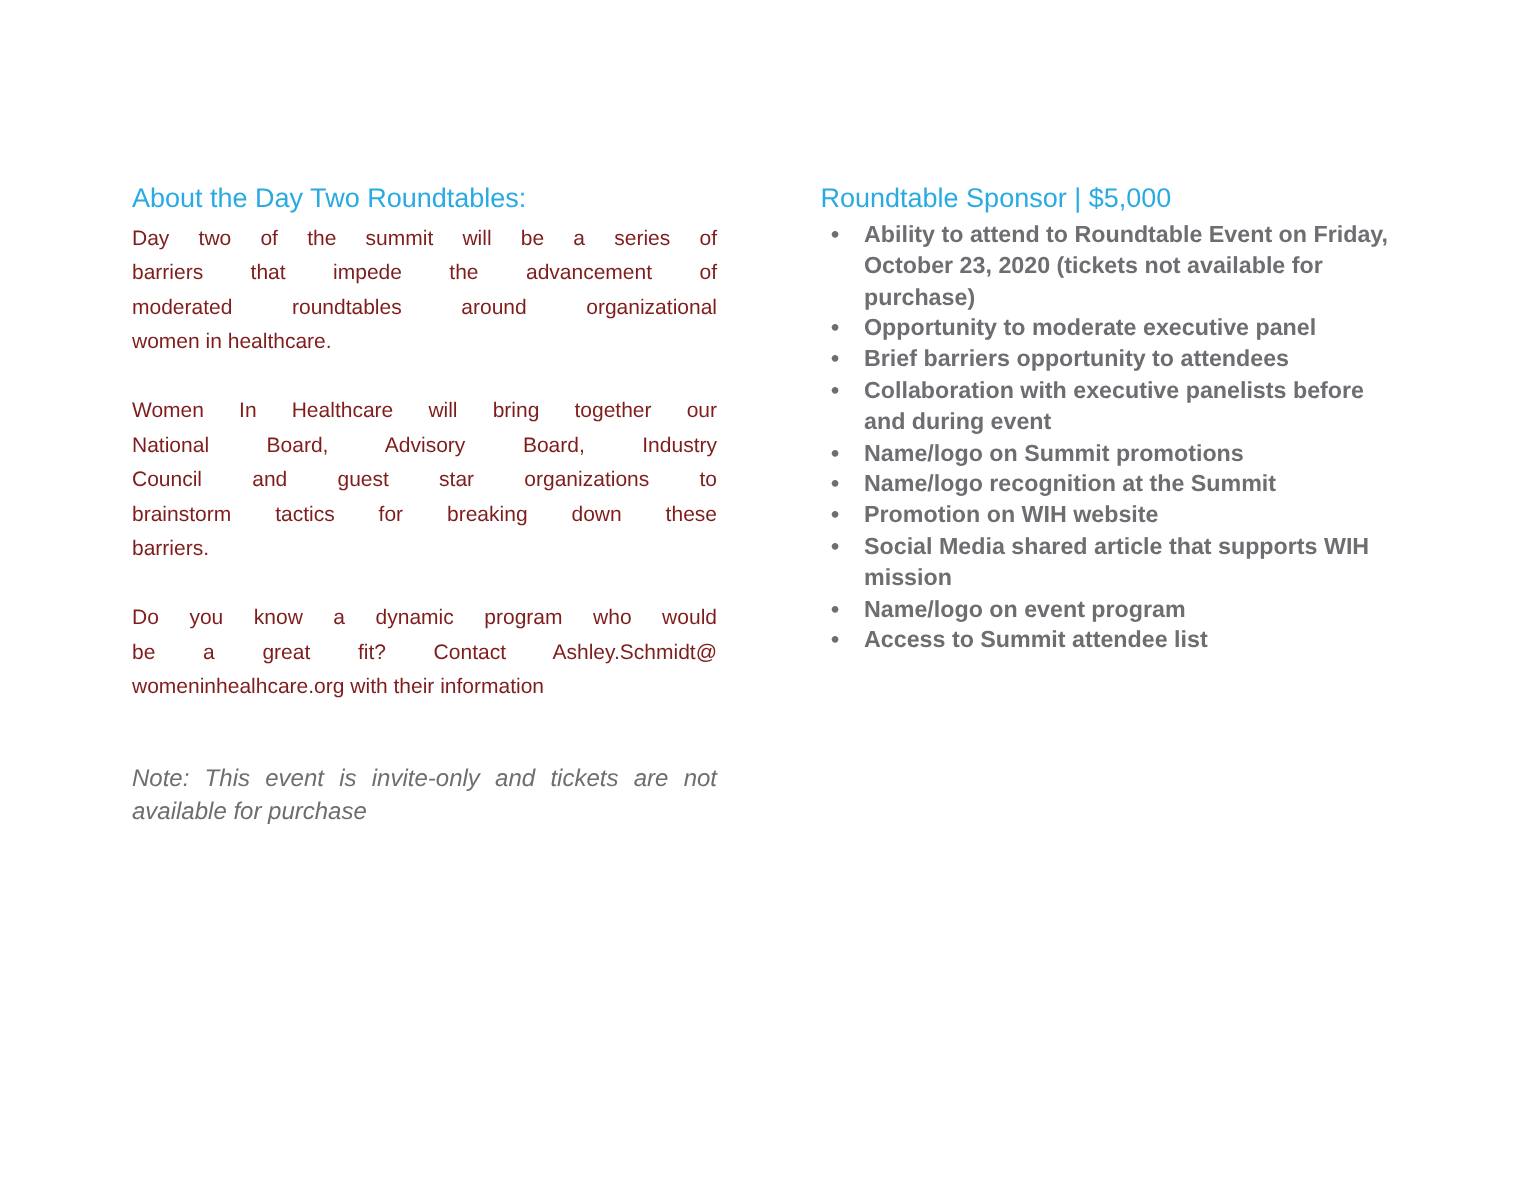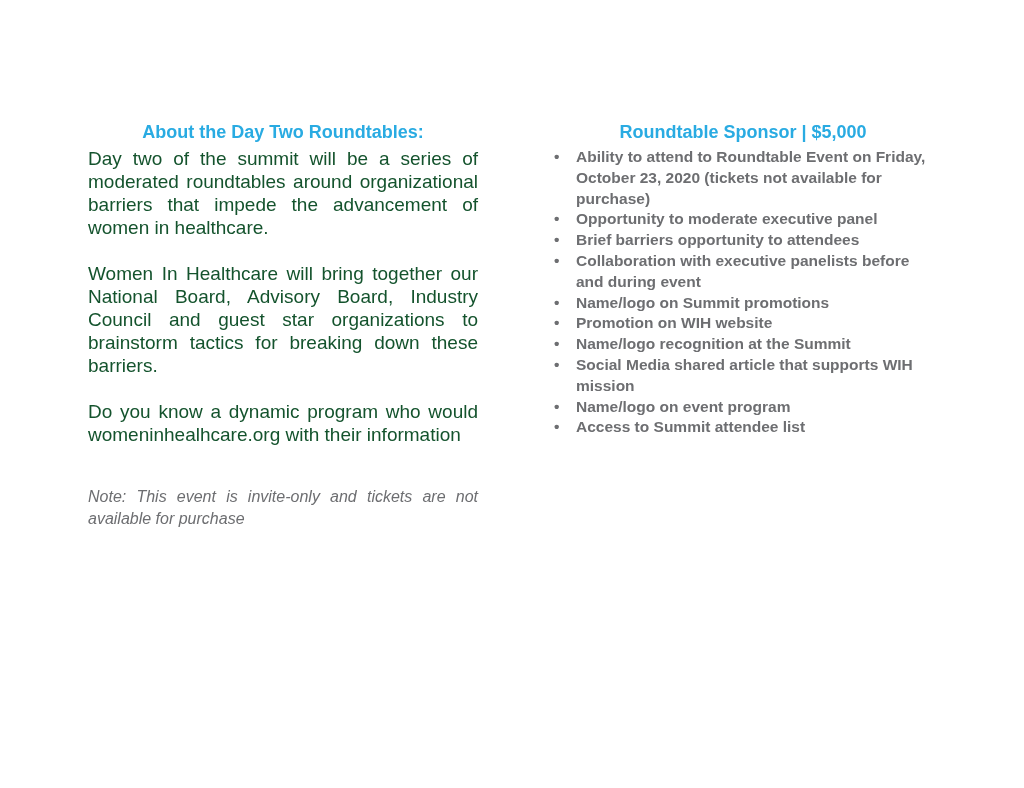--- a/index.html
+++ b/index.html
@@ -24,28 +24,27 @@
     width: 390px;
   }
   .col-right {
     left: 547px;
     width: 392px;
   }
   .section-heading {
     margin: 0 0 4px 0;
     color: #29abe2;
     font-size: 18px;
-    font-weight: 700;
+    font-weight: 400;
     line-height: 22px;
-    text-align: center;
   }
   .para {
     margin: 0 0 23px 0;
-    color: #14532d;
-    font-size: 19px;
+    color: #7f1d1d;
+    font-size: 14px;
     line-height: 23px;
   }
   .para .jline {
     text-align: justify;
     text-align-last: justify;
   }
   .para .lline {
     text-align: left;
   }
   .note {
@@ -87,35 +86,36 @@
 </head>
 <body>
 
 <div class="page">
 
   <div class="col col-left">
     <h2 class="section-heading">About the Day Two Roundtables:</h2>
 
     <div class="para">
       <div class="jline">Day two of the summit will be a series of</div>
+      <div class="jline">barriers that impede the advancement of</div>
       <div class="jline">moderated roundtables around organizational</div>
-      <div class="jline">barriers that impede the advancement of</div>
       <div class="lline">women in healthcare.</div>
     </div>
 
     <div class="para">
       <div class="jline">Women In Healthcare will bring together our</div>
       <div class="jline">National Board, Advisory Board, Industry</div>
       <div class="jline">Council and guest star organizations to</div>
       <div class="jline">brainstorm tactics for breaking down these</div>
       <div class="lline">barriers.</div>
     </div>
 
     <div class="para">
       <div class="jline">Do you know a dynamic program who would</div>
+      <div class="jline">be a great fit? Contact Ashley.Schmidt@</div>
       <div class="lline">womeninhealhcare.org with their information</div>
     </div>
 
     <div class="note">
       <div class="jline">Note: This event is invite-only and tickets are not</div>
       <div class="lline">available for purchase</div>
     </div>
   </div>
 
   <div class="col col-right">
@@ -123,22 +123,22 @@
 
     <ul class="benefits-list">
       <li>Ability to attend to Roundtable Event on Friday,
 October 23, 2020 (tickets not available for
 purchase)</li>
       <li>Opportunity to moderate executive panel</li>
       <li>Brief barriers opportunity to attendees</li>
       <li>Collaboration with executive panelists before
 and during event</li>
       <li>Name/logo on Summit promotions</li>
+      <li>Name/logo recognition at the Summit</li>
       <li>Promotion on WIH website</li>
-      <li>Name/logo recognition at the Summit</li>
       <li>Social Media shared article that supports WIH
 mission</li>
       <li>Name/logo on event program</li>
       <li>Access to Summit attendee list</li>
     </ul>
   </div>
 
 </div>
 
 </body></html>

